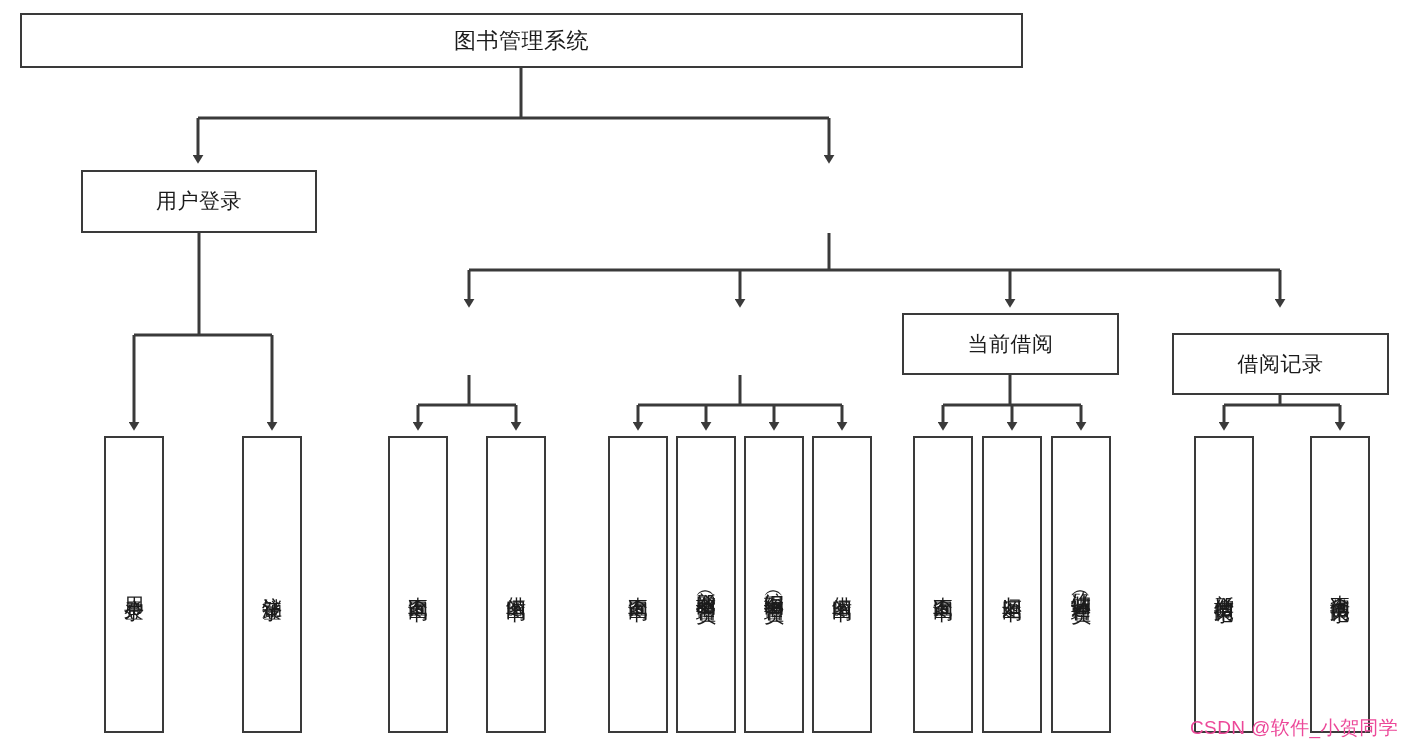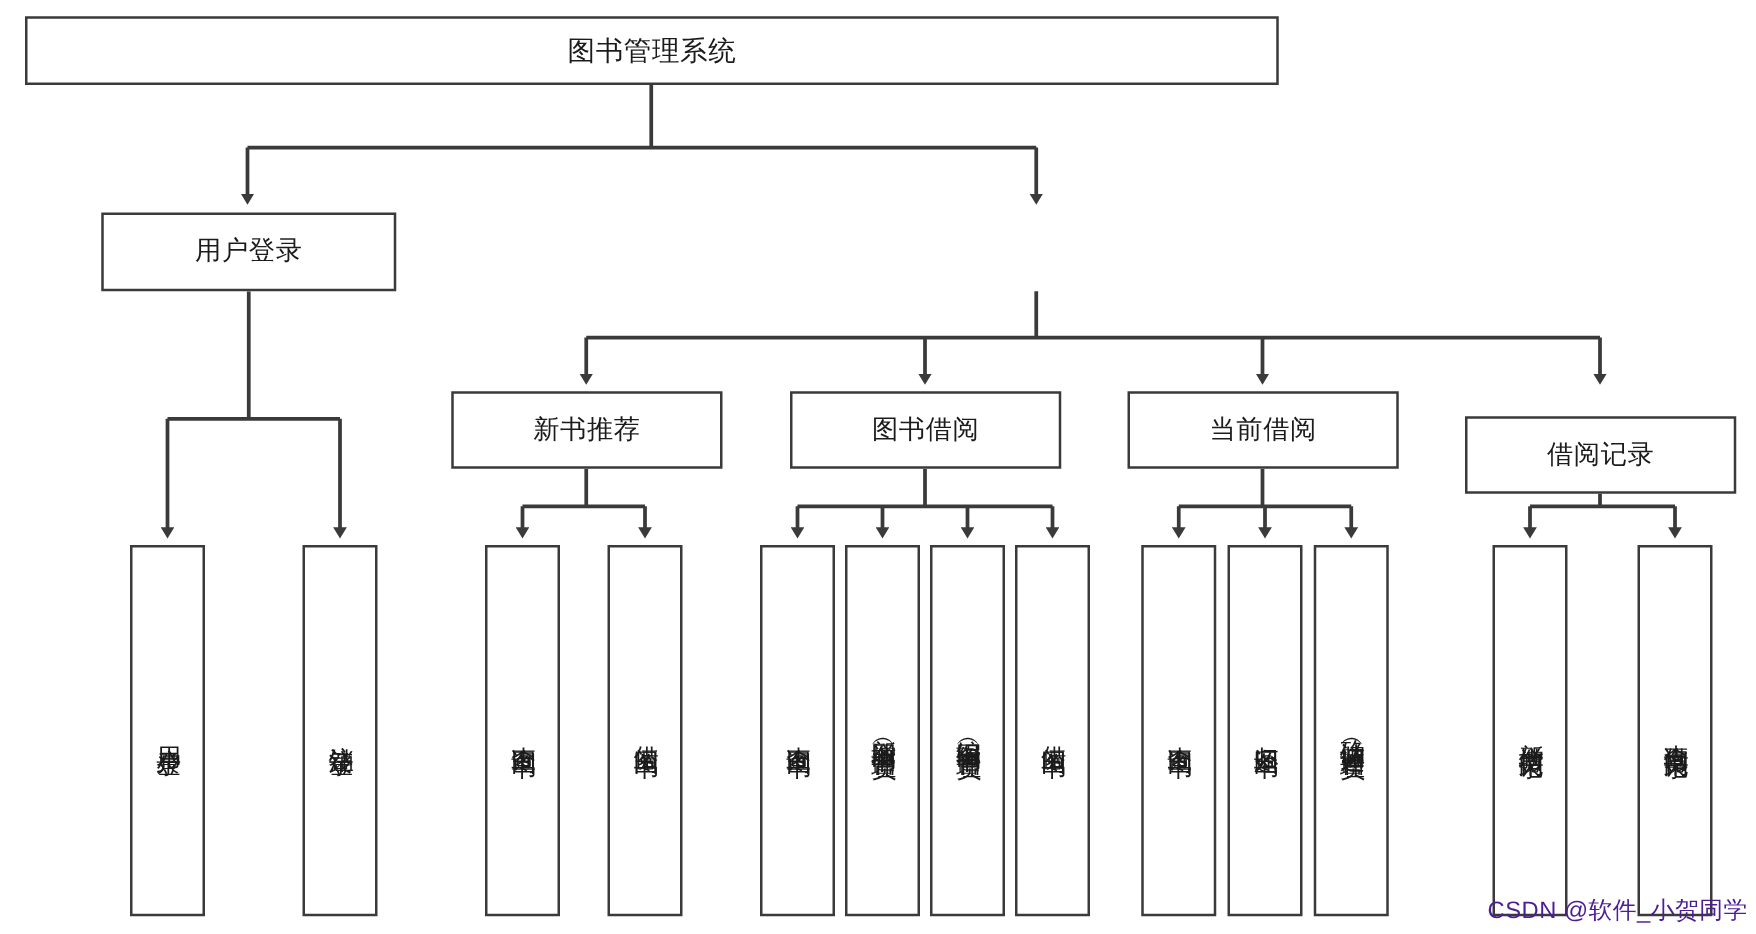--- a/index.html
+++ b/index.html
@@ -48,21 +48,21 @@
     text-orientation: upright;
     font-size: 20px;
     letter-spacing: 2px;
     line-height: 1.05;
     white-space: normal;
     max-height: 280px;
   }
   .node.root .label { font-size: 22px; }
   .watermark {
     position: absolute;
-    color: #4c1d95;
+    color: #ec4899;
     font-size: 19px;
     white-space: nowrap;
     z-index: 3;
     letter-spacing: 0.4px;
   }
 </style>
 </head>
 <body>
 
 <div id="canvas">
@@ -131,27 +131,21 @@
 
   <div class="node root" style="left:20px; top:13px; width:1003px; height:55px;">
     <span class="label">图书管理系统</span>
   </div>
 
   <div class="node" style="left:81px; top:170px; width:236px; height:63px;">
     <span class="label">用户登录</span>
   </div>
 
 
-  <div class="node" style="left:361px; top:313px; width:217px; height:62px;">
-    <span class="label">新书推荐</span>
-  </div>
-
-  <div class="node" style="left:632px; top:313px; width:217px; height:62px;">
-    <span class="label">图书借阅</span>
-  </div>
+
 
   <div class="node" style="left:902px; top:313px; width:217px; height:62px;align-items:center;">
     <span class="label">当前借阅</span>
   </div>
 
   <div class="node" style="left:1172px; top:313px; width:217px; height:62px;margin-top:20px;">
     <span class="label">借阅记录</span>
   </div>
 
   <div class="node vertical" style="left:104px; top:436px; width:60px; height:297px;">

